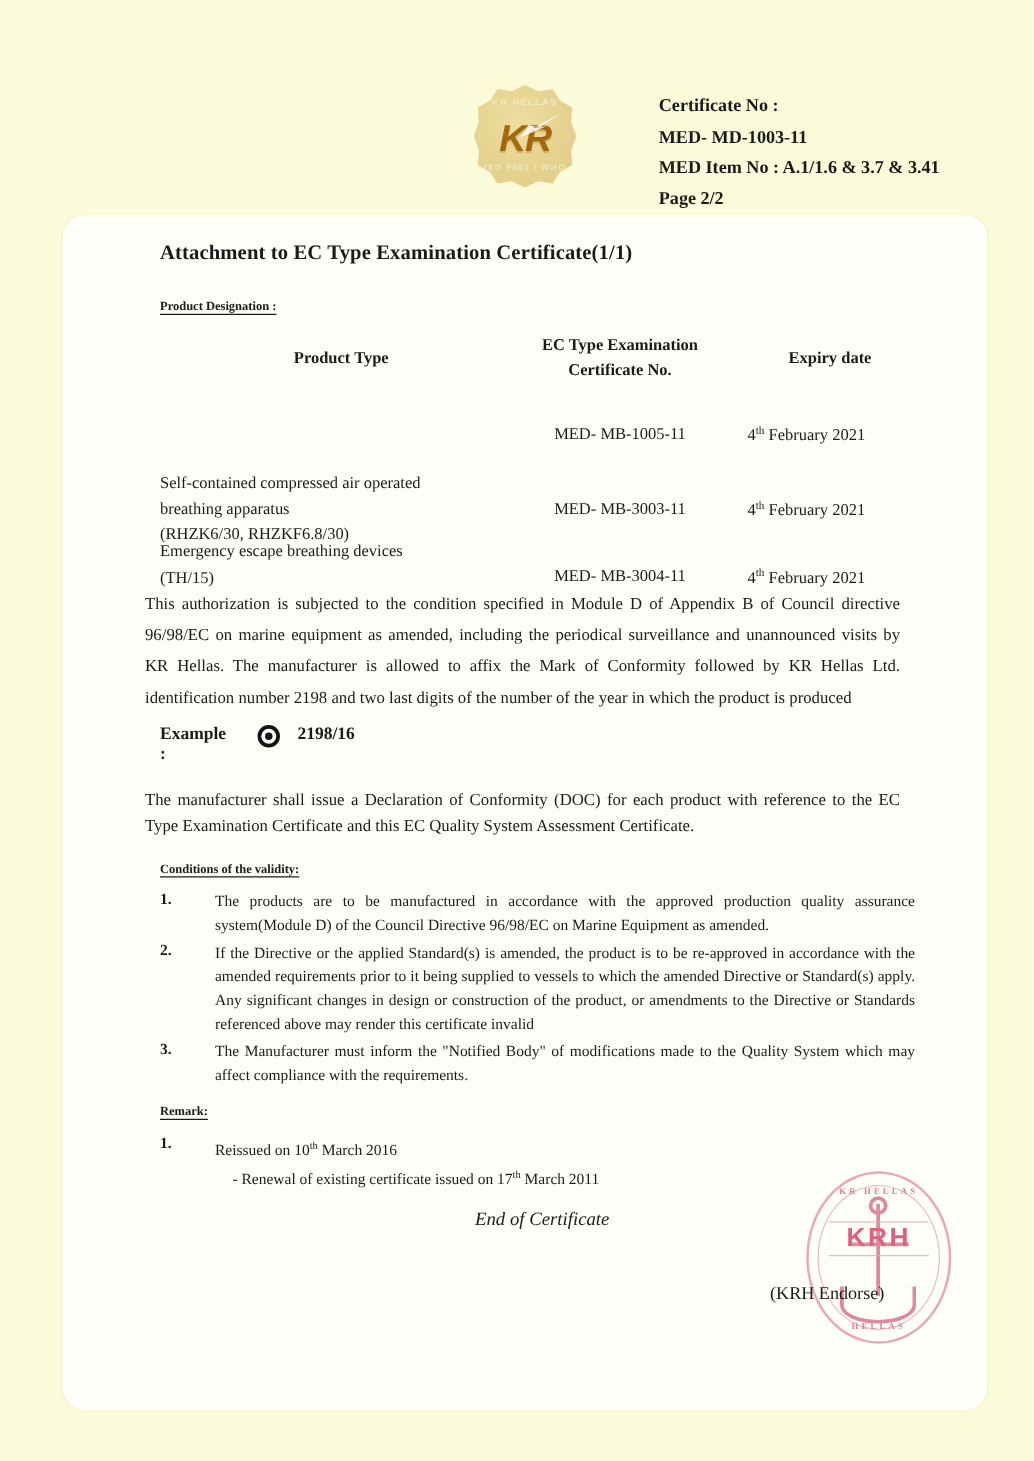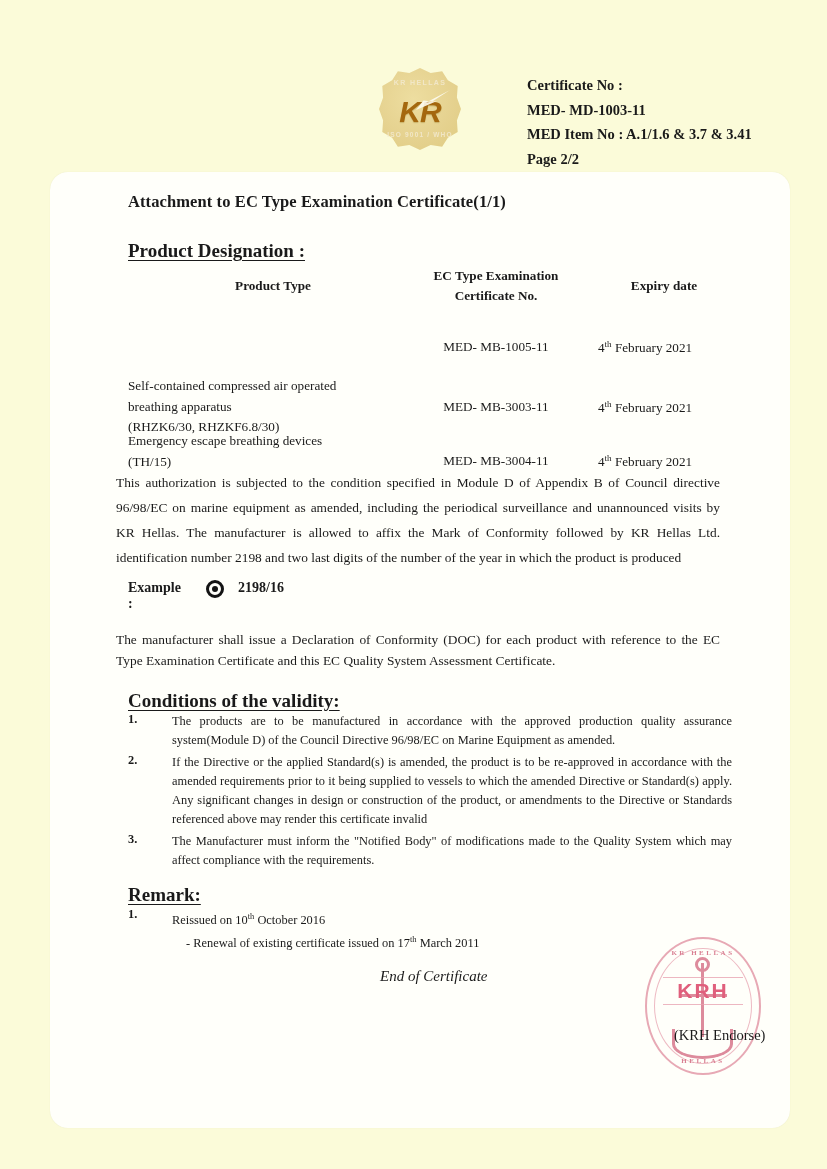--- a/index.html
+++ b/index.html
@@ -155,21 +155,21 @@
     position: absolute;
     left: 78px;
     top: 20px;
     font-size: 16.5px;
     font-weight: bold;
     letter-spacing: 0.1px;
   }
 
   .section-label {
     position: absolute;
-    font-size: 19px;
+    font-size: 10px;
     font-weight: bold;
     text-decoration: underline;
     text-underline-offset: 2.5px;
   }
   .sl-product { left: 78px; top: 68px; }
   .sl-cond    { left: 78px; top: 518px; }
   .sl-remark  { left: 78px; top: 712px; }
 
   
   .ptable {
@@ -401,21 +401,21 @@
   .stamp-banner {
     position: absolute;
     left: 18px; top: 40px;
     width: 80px; height: 26px;
     border-top: 1.5px solid #e8a0ae;
     border-bottom: 1.5px solid #e8a0ae;
     opacity: 0.75;
   }
   .endorse-label {
     position: absolute;
-    left: 624px;
+    left: 566px;
     top: 855px;
     font-size: 14.5px;
     white-space: nowrap;
   }
 </style>
 </head>
 <body>
 
 <div class="page-tint"></div>
 
@@ -514,21 +514,21 @@
       <span class="nnum">3.</span>
       <div class="ntext">The Manufacturer must inform the "Notified Body" of modifications made to the Quality System which may affect compliance with the requirements.</div>
     </div>
   </div>
 
   <div class="section-label sl-remark">Remark:</div>
 
   <div class="nlist nlist-remark">
     <div class="nitem">
       <span class="nnum">1.</span>
-      <div class="ntext nojust"><span>Reissued on 10</span><sup>th</sup><span> October 2016</span></div>
+      <div class="ntext nojust"><span>Reissued on 10</span><sup>th</sup><span> March 2016</span></div>
       <div class="nsub"><span>- Renewal of existing certificate issued on 17</span><sup>th</sup><span> March 2011</span></div>
     </div>
   </div>
 
   <div class="end-cert">End of Certificate</div>
 
   <div class="stamp">
     <div class="stamp-oval"></div>
     <div class="stamp-oval-inner"></div>
     <div class="stamp-arc-top">KR HELLAS</div>

